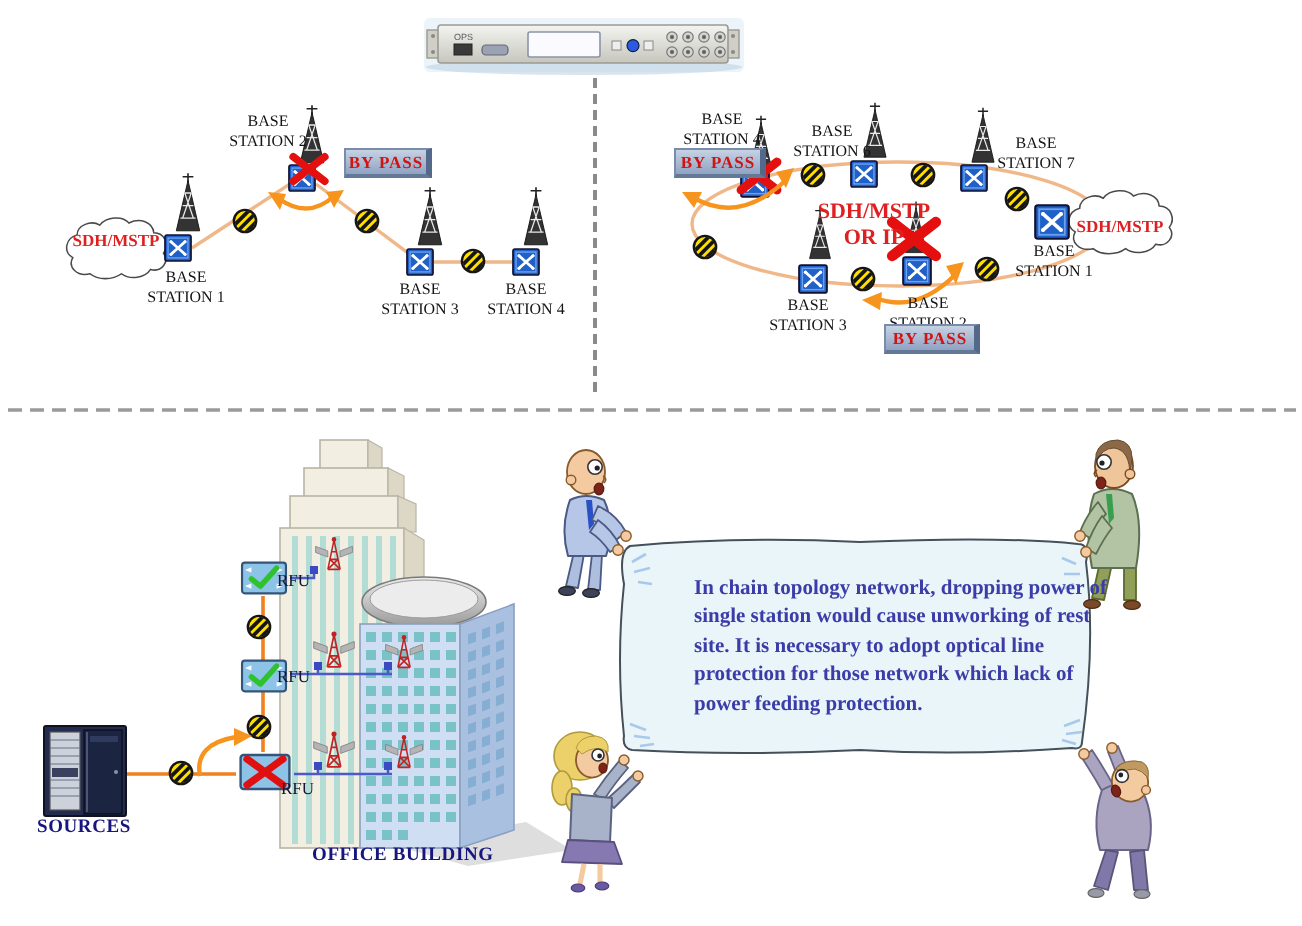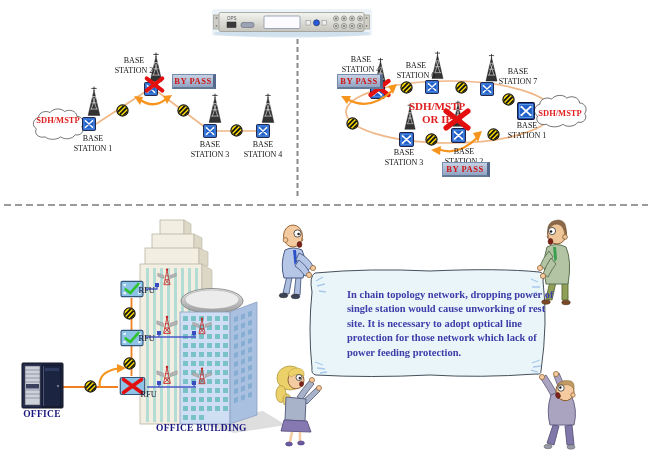--- a/index.html
+++ b/index.html
@@ -488,18 +488,18 @@
 STATION 3</div>
 <div class="bypass" style="left:337px;top:74px;width:42px;">BY PASS</div>
 <div class="bypass" style="left:442px;top:162px;width:44px;">BY PASS</div>
 <div class="lbl redtxt centerlbl" style="left:407px;top:100px;width:60px;">SDH/MSTP
 OR IP</div>
 <div class="lbl redtxt cloudlbl" style="left:534px;top:108px;width:52px;">SDH/MSTP</div>
 
 <div class="rfu" style="left:97px;top:285px;">RFU</div>
 <div class="rfu" style="left:97px;top:333px;">RFU</div>
 <div class="rfu" style="left:99px;top:389px;">RFU</div>
-<div class="navy" style="left:16px;top:409px;width:52px;">OFFICE</div>
+<div class="navy" style="left:16px;top:409px;width:52px;">SOURCES</div>
 <div class="navy" style="left:156px;top:423px;width:90px;">OFFICE BUILDING</div>
 
 <div class="banner-text">In chain topology network, dropping power of single station would cause unworking of rest site. It is necessary to adopt optical line protection for those network which lack of power feeding protection.</div>
 
 </div>
 
 </body></html>

